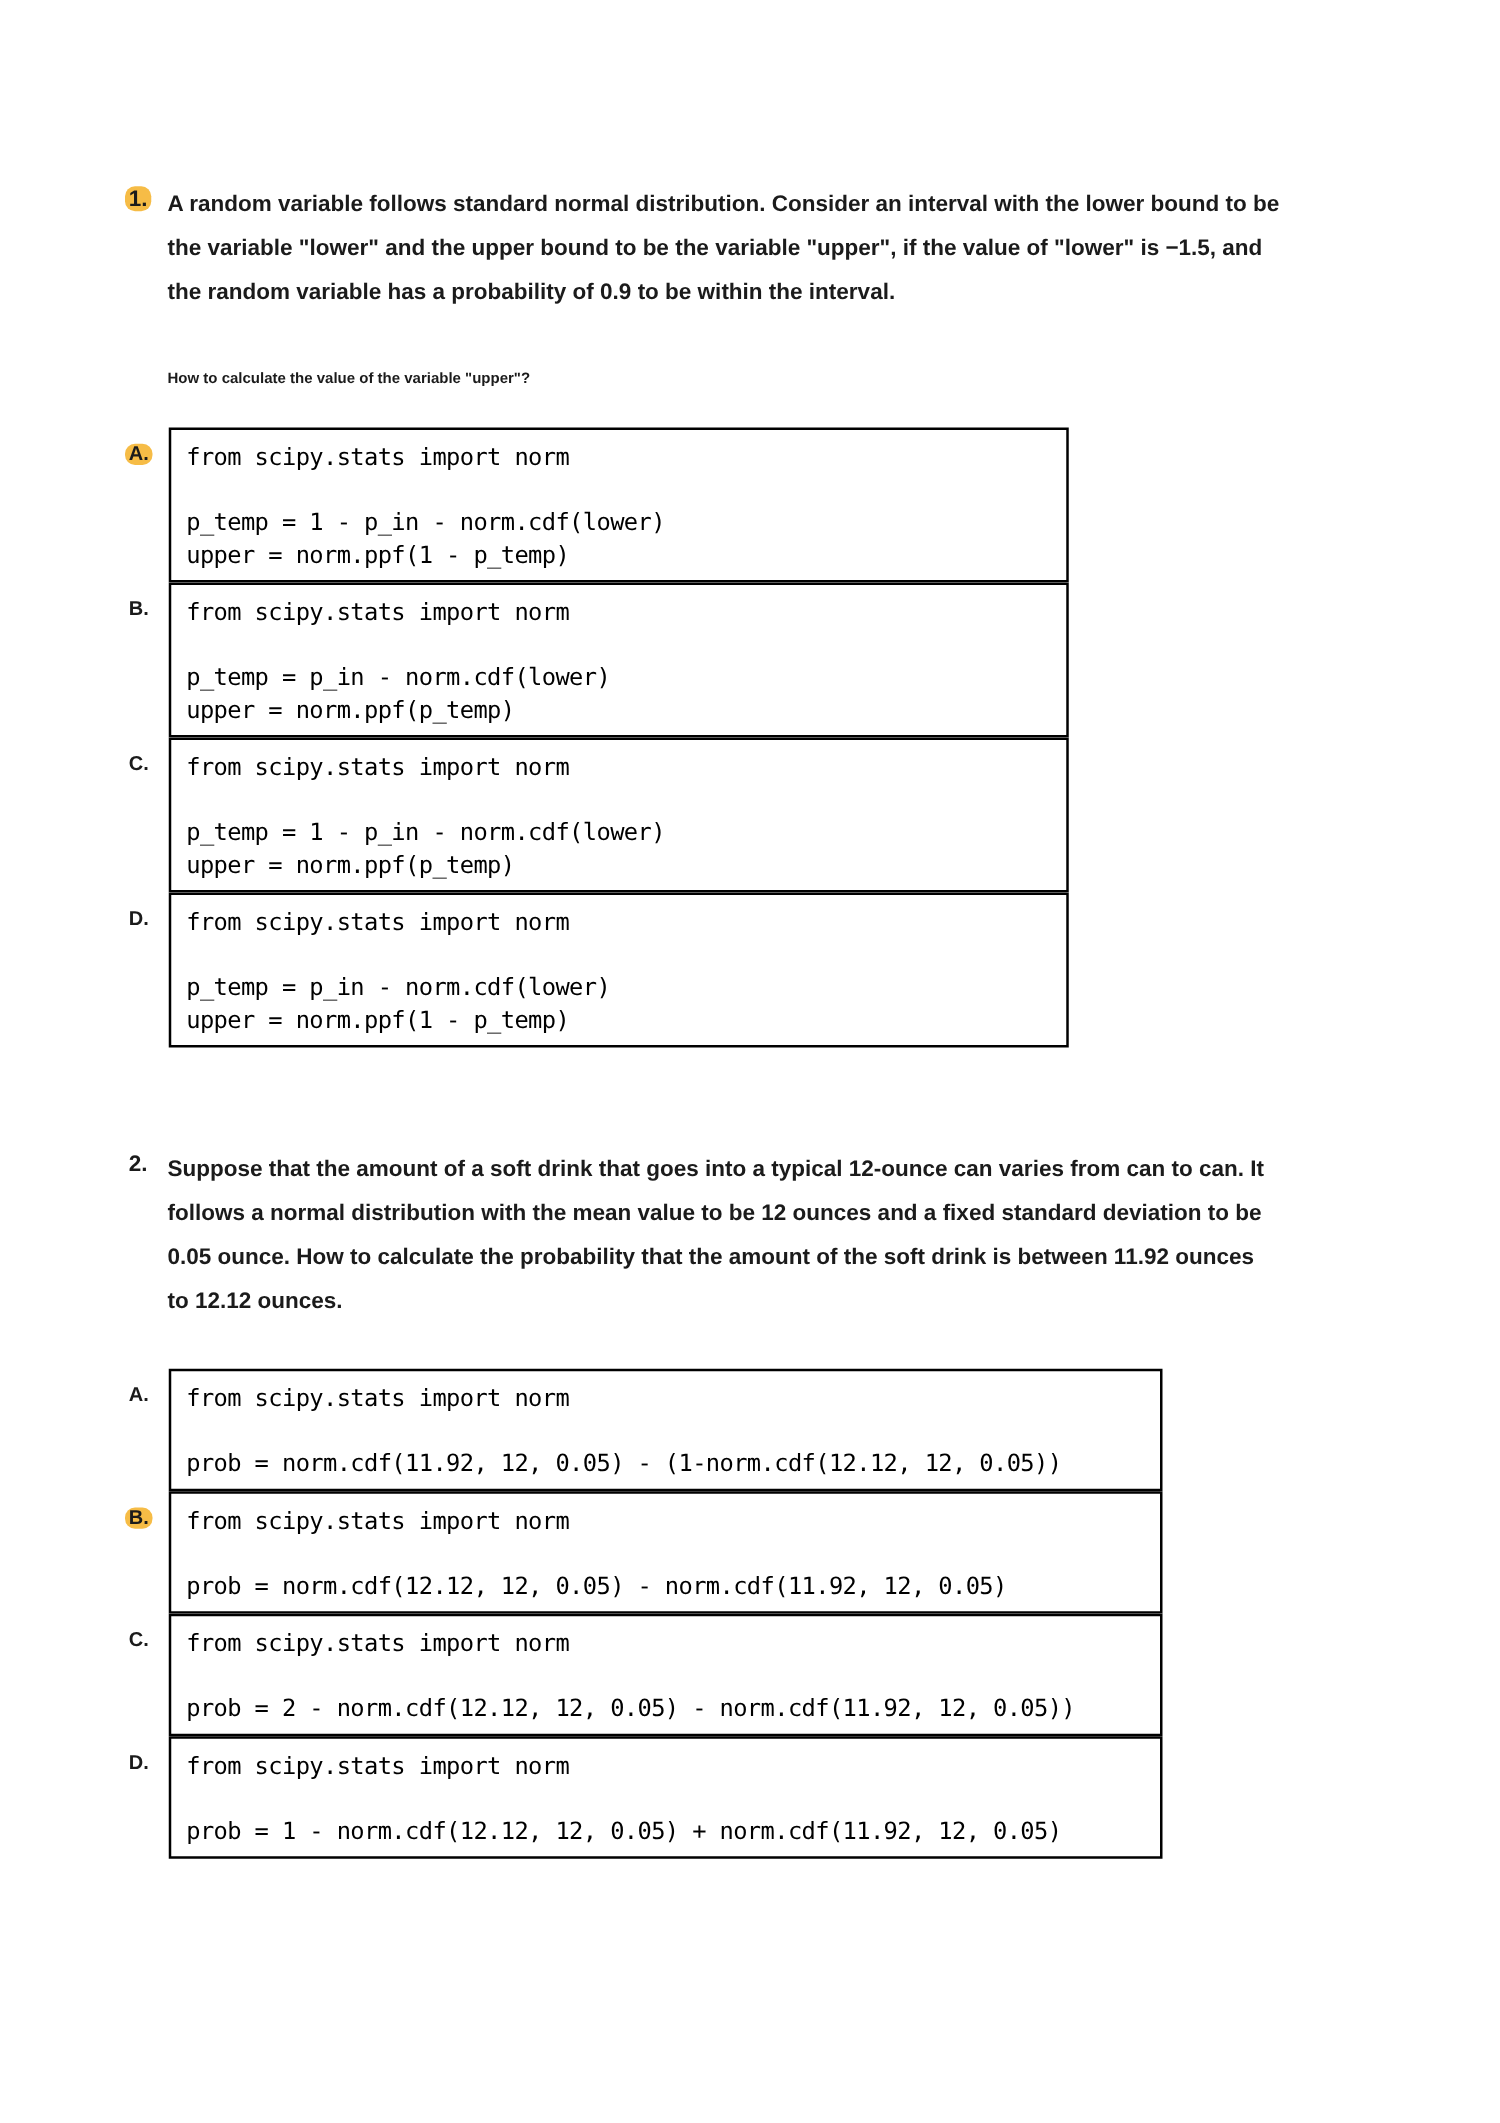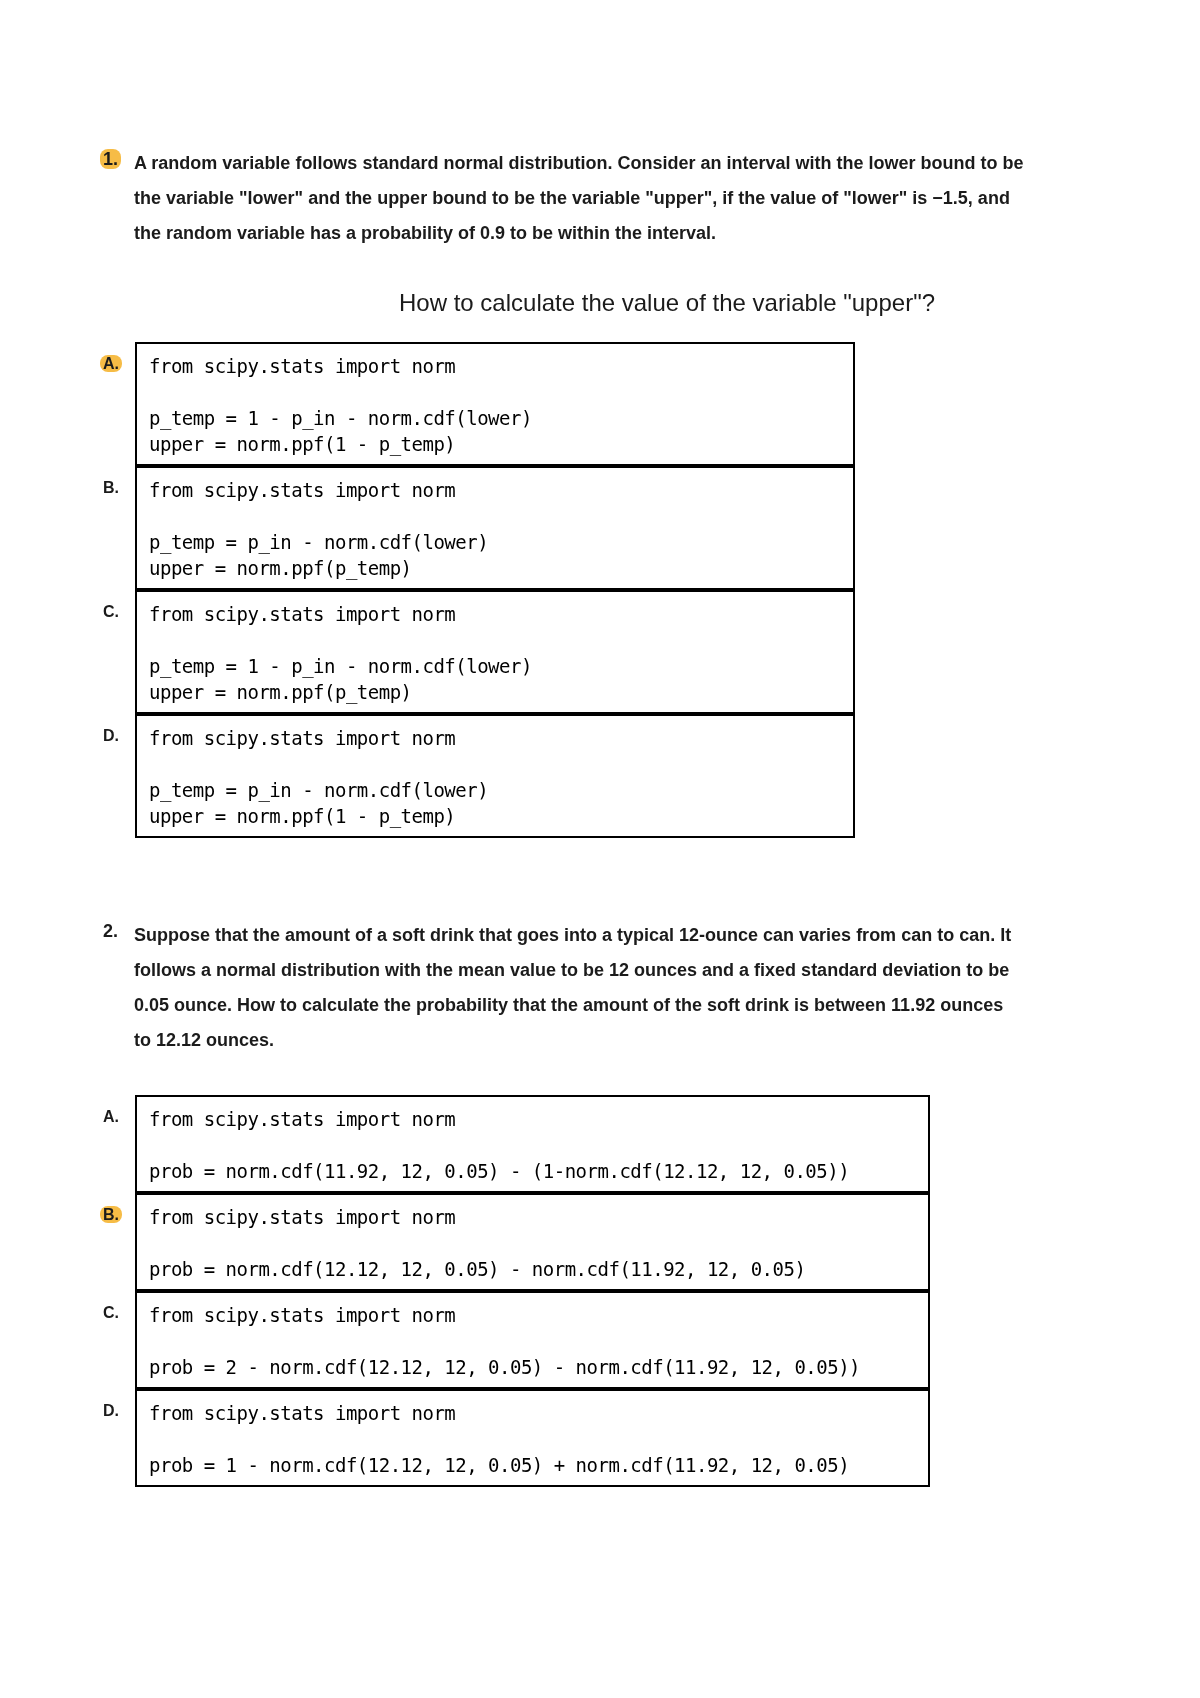--- a/index.html
+++ b/index.html
@@ -49,24 +49,23 @@
     letter-spacing: -0.5px;
   }
   .setup-box {
     margin-left: 2px;
     width: 825px;
     border-bottom-width: 4px !important;
     line-height: 25px !important;
   }
   .q-prompt {
     margin: 38px 0 0 31px;
-    font-size: 24px;
+    font-size: 12px;
     line-height: 27px;
-    font-weight: 400;
-    text-align: center;
+    font-weight: 700;
   }
   
   .options { margin-top: 26px; }
   .option-row { display: flex; align-items: stretch; }
   .opt-label {
     flex: 0 0 32px;
     padding-top: 11px;
     font-size: 16px;
     font-weight: 700;
     line-height: 22px;

